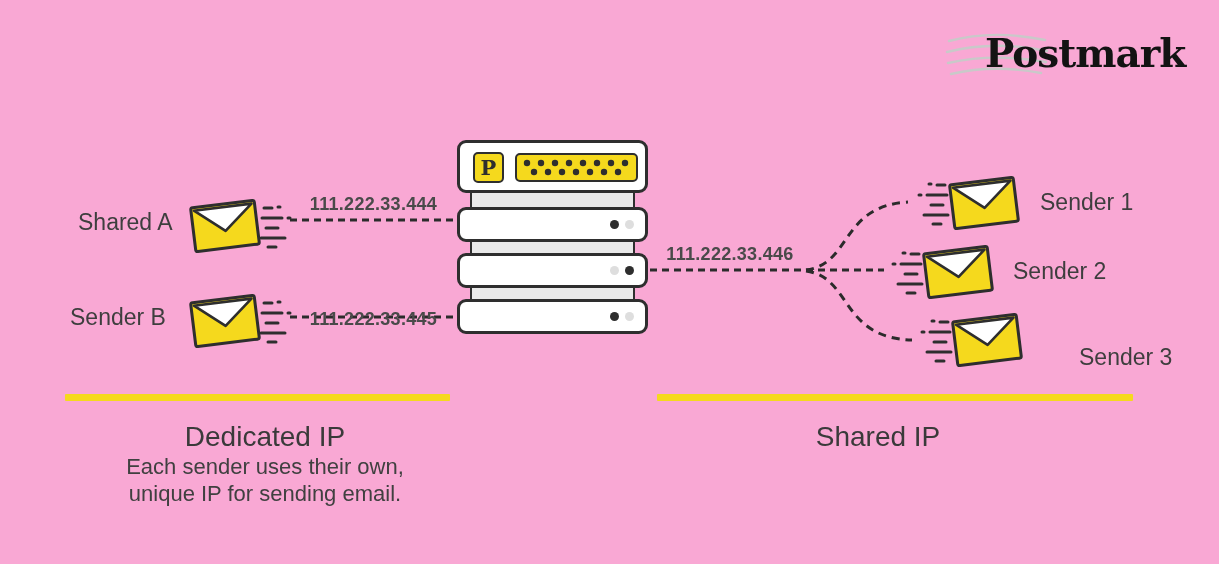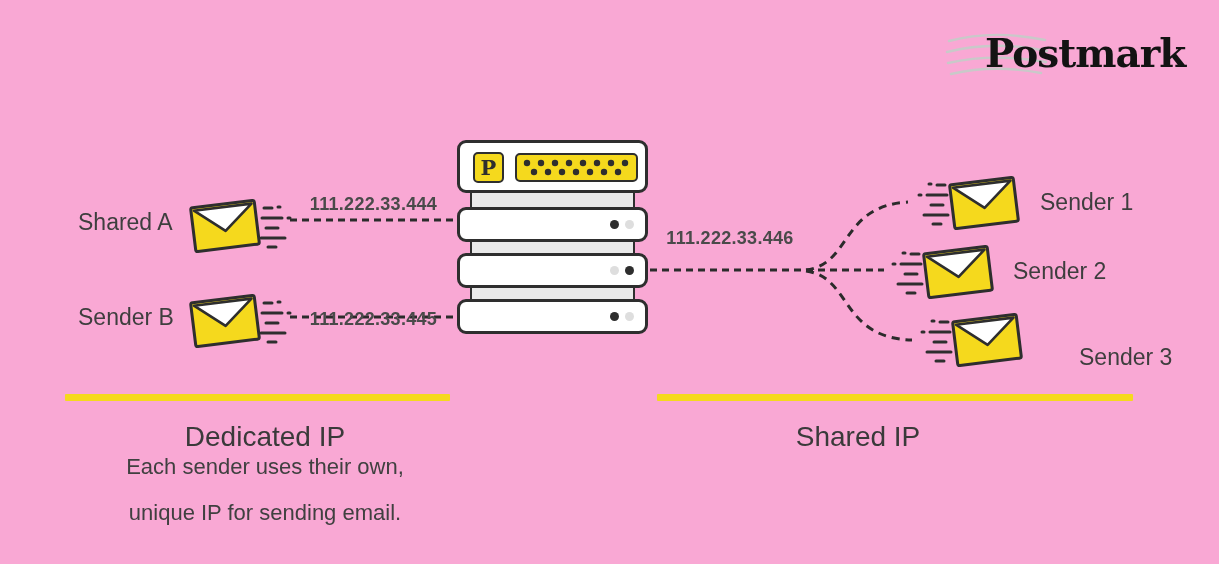--- a/index.html
+++ b/index.html
@@ -67,21 +67,21 @@
         <line x1="89" y1="13" x2="91" y2="13"></line>
       <line x1="73" y1="24" x2="93" y2="24"></line>
         <line x1="99" y1="24" x2="101" y2="24"></line>
       <line x1="77" y1="34" x2="89" y2="34"></line>
       <line x1="72" y1="44" x2="96" y2="44"></line>
       <line x1="79" y1="53" x2="87" y2="53"></line>
     </g>
   </svg>
   <div class="abs ip-label" style="left:290px;top:194px;width:167px;">111.222.33.444</div>
 
-  <div class="abs sender-label" style="left:78px;top:304px;">Sender B</div>
+  <div class="abs sender-label" style="left:70px;top:304px;">Sender B</div>
   <svg class="abs" style="left:189px;top:289px;" width="108" height="64" viewBox="0 0 108 64">
     <g transform="rotate(-7 36 32)">
       <rect x="4" y="10" width="64" height="44" rx="2" fill="#F5D91D" stroke="#2E2E2E" stroke-width="3"></rect>
       <polygon points="7,13 65,13 36,37" fill="#FFFFFF" stroke="#2E2E2E" stroke-width="2.6" stroke-linejoin="round"></polygon>
     </g>
     <g stroke="#2E2E2E" stroke-width="3" stroke-linecap="round">
       <line x1="75" y1="14" x2="83" y2="14"></line>
         <line x1="89" y1="13" x2="91" y2="13"></line>
       <line x1="73" y1="24" x2="93" y2="24"></line>
         <line x1="99" y1="24" x2="101" y2="24"></line>
@@ -129,21 +129,21 @@
     <div class="srv-unit" style="left:0;top:113px;width:191px;height:35px;">
       <span class="led led-light" style="left:150px;top:10px;"></span>
       <span class="led led-dark" style="left:165px;top:10px;"></span>
     </div>
     <div class="srv-unit" style="left:0;top:159px;width:191px;height:35px;">
       <span class="led led-dark" style="left:150px;top:10px;"></span>
       <span class="led led-light" style="left:165px;top:10px;"></span>
     </div>
   </div>
 
-  <div class="abs ip-label" style="left:655px;top:228px;width:150px;">111.222.33.446</div>
+  <div class="abs ip-label" style="left:655px;top:244px;width:150px;">111.222.33.446</div>
 
   <svg class="abs" style="left:912px;top:171px;" width="108" height="64" viewBox="0 0 108 64">
     <g transform="rotate(-7 72 32)">
       <rect x="40" y="10" width="64" height="44" rx="2" fill="#F5D91D" stroke="#2E2E2E" stroke-width="3"></rect>
       <polygon points="43,13 101,13 72,37" fill="#FFFFFF" stroke="#2E2E2E" stroke-width="2.6" stroke-linejoin="round"></polygon>
     </g>
     <g stroke="#2E2E2E" stroke-width="3" stroke-linecap="round">
       <line x1="25" y1="14" x2="33" y2="14"></line>
         <line x1="17" y1="13" x2="19" y2="13"></line>
       <line x1="15" y1="24" x2="35" y2="24"></line>
@@ -185,20 +185,20 @@
       <line x1="19" y1="34" x2="31" y2="34"></line>
       <line x1="12" y1="44" x2="36" y2="44"></line>
       <line x1="21" y1="53" x2="29" y2="53"></line>
     </g>
   </svg>
   <div class="abs sender-label" style="left:1036px;top:344px;margin-left:43px;">Sender 3</div>
 
   <div class="bar" style="left:65px;top:394px;width:385px;"></div>
   <div class="abs section-heading" style="left:65px;top:420px;width:400px;">Dedicated IP</div>
   <div class="abs section-desc" style="left:65px;top:453px;width:400px;">Each sender uses their own,</div>
-  <div class="abs section-desc" style="left:65px;top:480px;width:400px;margin-top:19px;">unique IP for sending email.</div>
+  <div class="abs section-desc" style="left:65px;top:480px;width:400px;">unique IP for sending email.</div>
 
   <div class="bar" style="left:657px;top:394px;width:476px;"></div>
-  <div class="abs section-heading" style="left:620px;top:420px;width:476px;">Shared IP</div>
+  <div class="abs section-heading" style="left:640px;top:420px;width:476px;">Shared IP</div>
   <div class="abs section-desc" style="left:657px;top:453px;width:476px;"></div>
   <div class="abs section-desc" style="left:657px;top:480px;width:476px;"></div>
 
 </div>
 
 </body></html>

